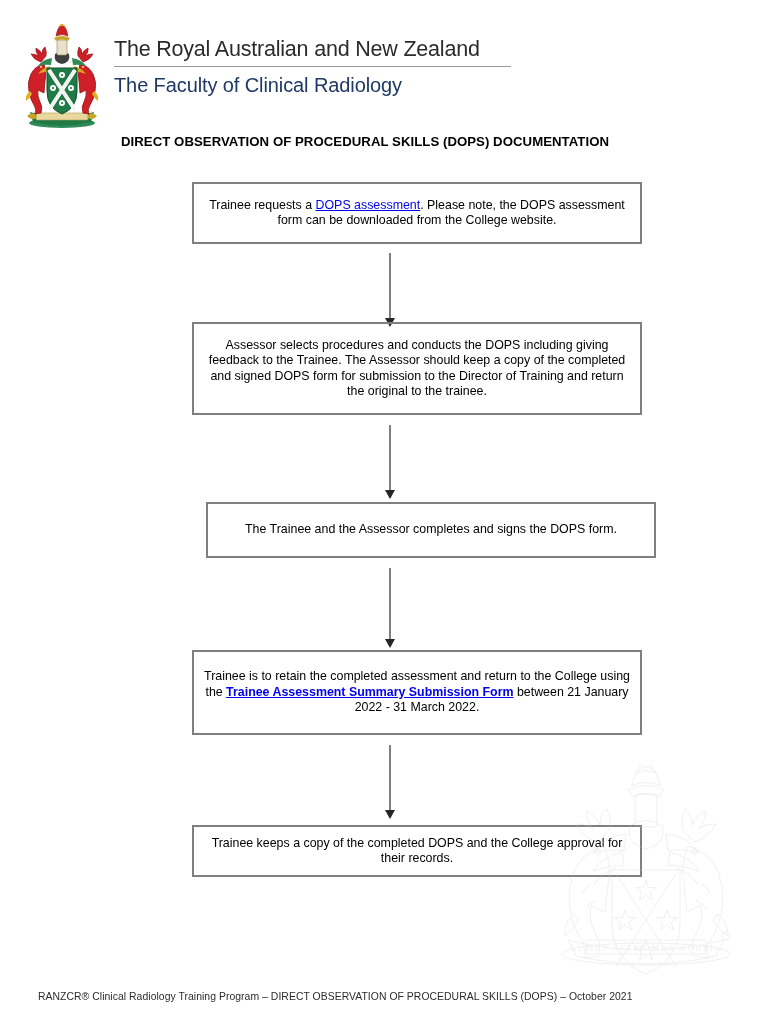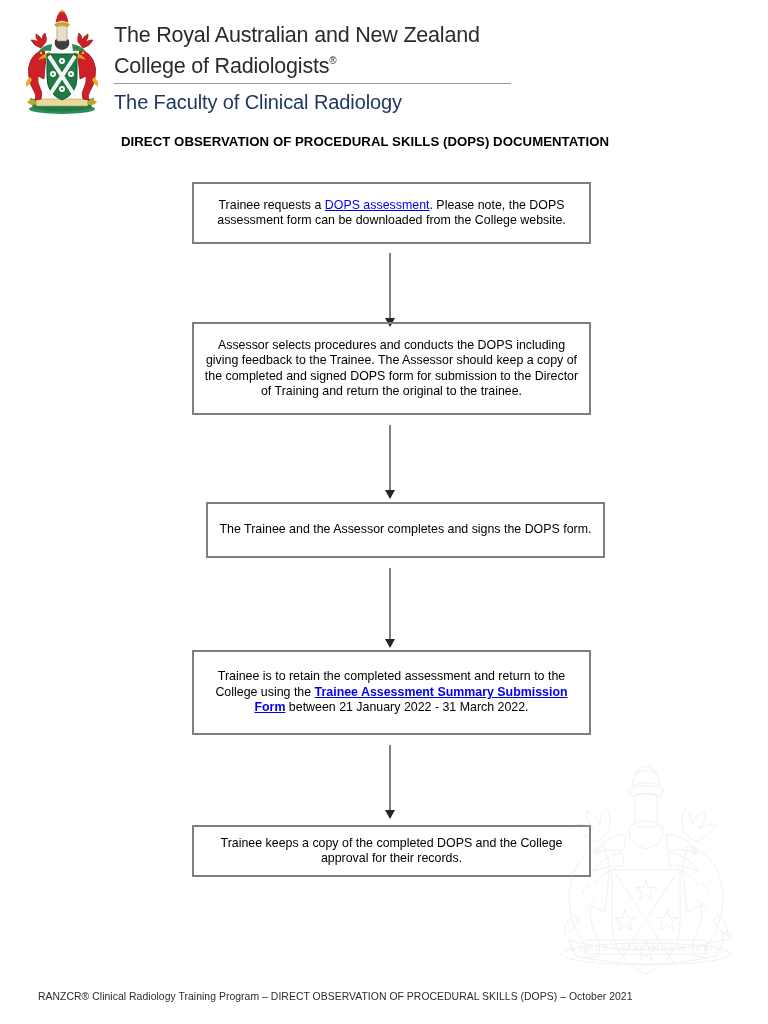--- a/index.html
+++ b/index.html
@@ -14,21 +14,21 @@
     position: relative;
     overflow: hidden;
     font-family: "Liberation Sans", sans-serif;
     color: #000000;
   }
 
   
   .header {
     position: absolute;
     left: 0;
-    top: 0;
+    top: 14px;
     width: 768px;
     height: 125px;
   }
   .crest {
     position: absolute;
     left: 14px;
     top: 6px;
     width: 96px;
     height: 112px;
   }
@@ -81,21 +81,21 @@
   .flow {
     position: absolute;
     left: 0;
     top: 0;
     width: 768px;
     height: 1024px;
   }
   .flow-box {
     position: absolute;
     left: 192px;
-    width: 399px;
+    width: 450px;
     box-sizing: border-box;
     border: 2px solid #7f7f7f;
     background: transparent;
     display: flex;
     align-items: center;
     justify-content: center;
     text-align: center;
     padding: 4px 10px;
   }
   .flow-box .txt {
@@ -200,21 +200,20 @@
     <g fill="#1f7a46">
       <circle cx="48" cy="55" r="1.1"></circle>
       <circle cx="39" cy="68" r="1.1"></circle>
       <circle cx="57" cy="68" r="1.1"></circle>
       <circle cx="48" cy="83" r="1.1"></circle>
     </g>
   </svg>
 
   <div class="header-text">
     <div class="org-name">The Royal Australian and New Zealand</div>
-    <div class="org-name"><span>College of Radiologists</span><span class="reg">®</span></div>
     <div class="header-rule"></div>
     <div class="faculty-name">The Faculty of Clinical Radiology</div>
   </div>
 </div>
 
 <div class="doc-title">DIRECT OBSERVATION OF PROCEDURAL SKILLS (DOPS) DOCUMENTATION</div>
 
 <div class="flow">
 
   <div class="flow-box" id="box-0" style="top:182px; height:62px;">

